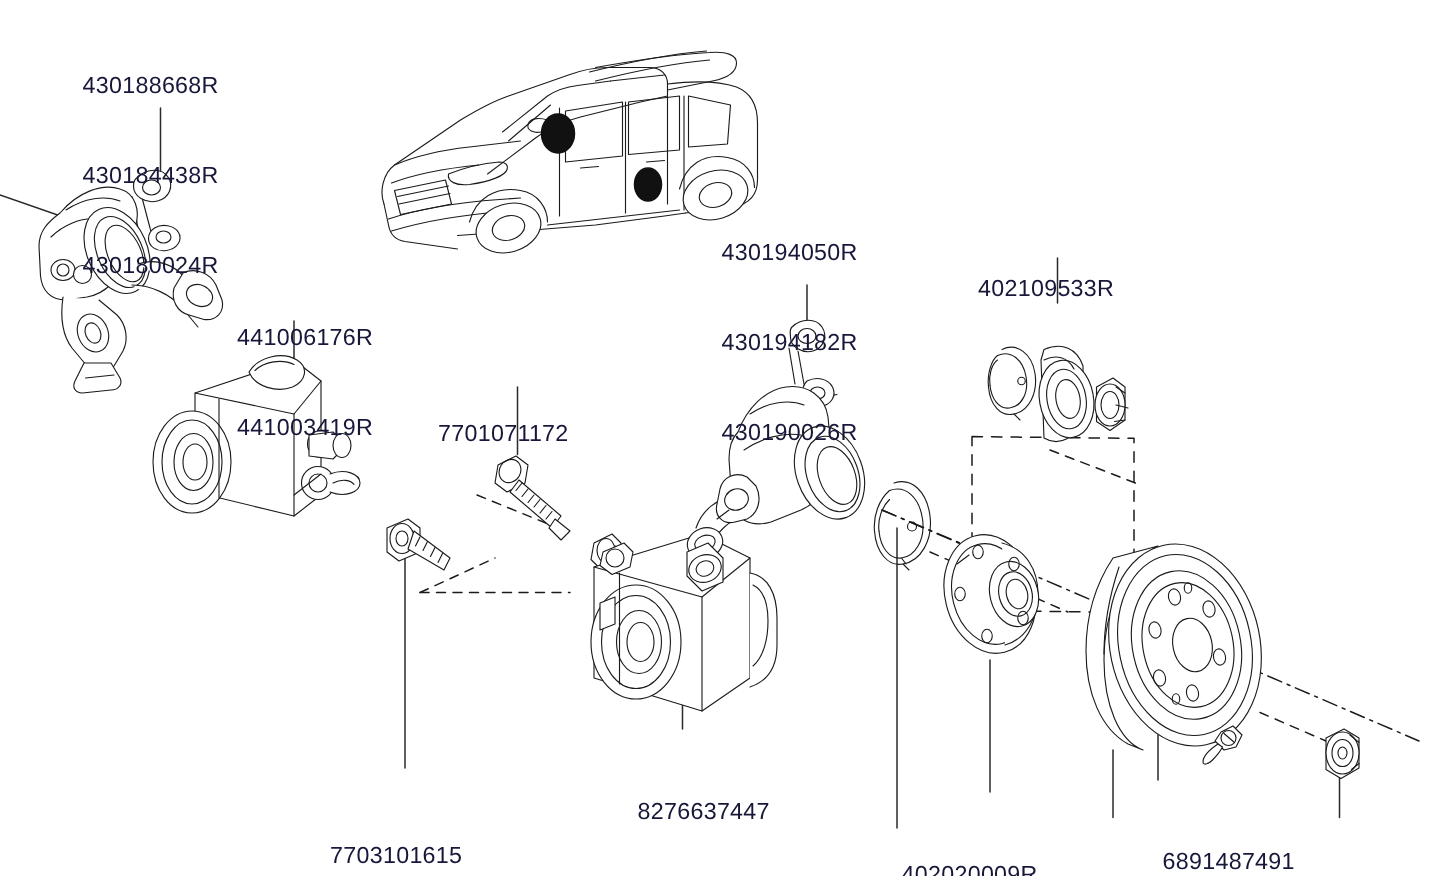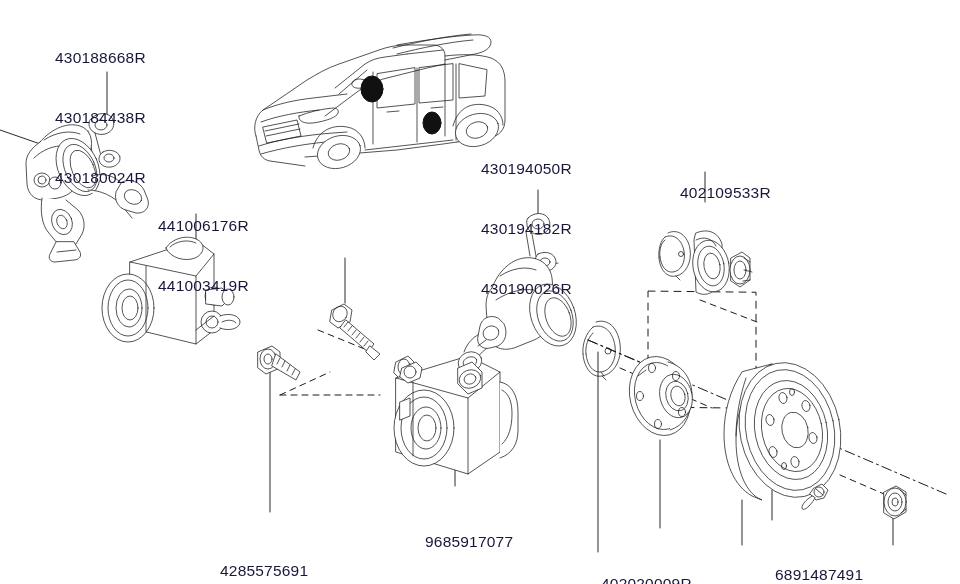--- a/index.html
+++ b/index.html
@@ -406,38 +406,41 @@
     <span>430188668R</span>
     <span>430184438R</span>
     <span>430180024R</span>
   </div>
 
   <div class="lbl" style="left:158px;top:176px;">
     <span>441006176R</span>
     <span>441003419R</span>
   </div>
 
+  <div class="lbl" style="left:292px;top:240px;">
+    <span>7701071172</span>
+  </div>
 
   <div class="lbl" style="left:481px;top:119px;">
     <span>430194050R</span>
     <span>430194182R</span>
     <span>430190026R</span>
   </div>
 
-  <div class="lbl" style="left:680px;top:143px;">
+  <div class="lbl" style="left:652px;top:143px;">
     <span>402109533R</span>
   </div>
 
   <div class="lbl" style="left:220px;top:521px;">
-    <span>4285575691</span>
+    <span>7703101615</span>
     
   </div>
 
   <div class="lbl" style="left:425px;top:492px;">
-    <span>9685917077</span>
+    <span>8276637447</span>
     
     
   </div>
 
   <div class="lbl" style="left:538px;top:559px;">
     
   </div>
 
   <div class="lbl" style="left:601px;top:534px;">
     <span>402020009R</span>

